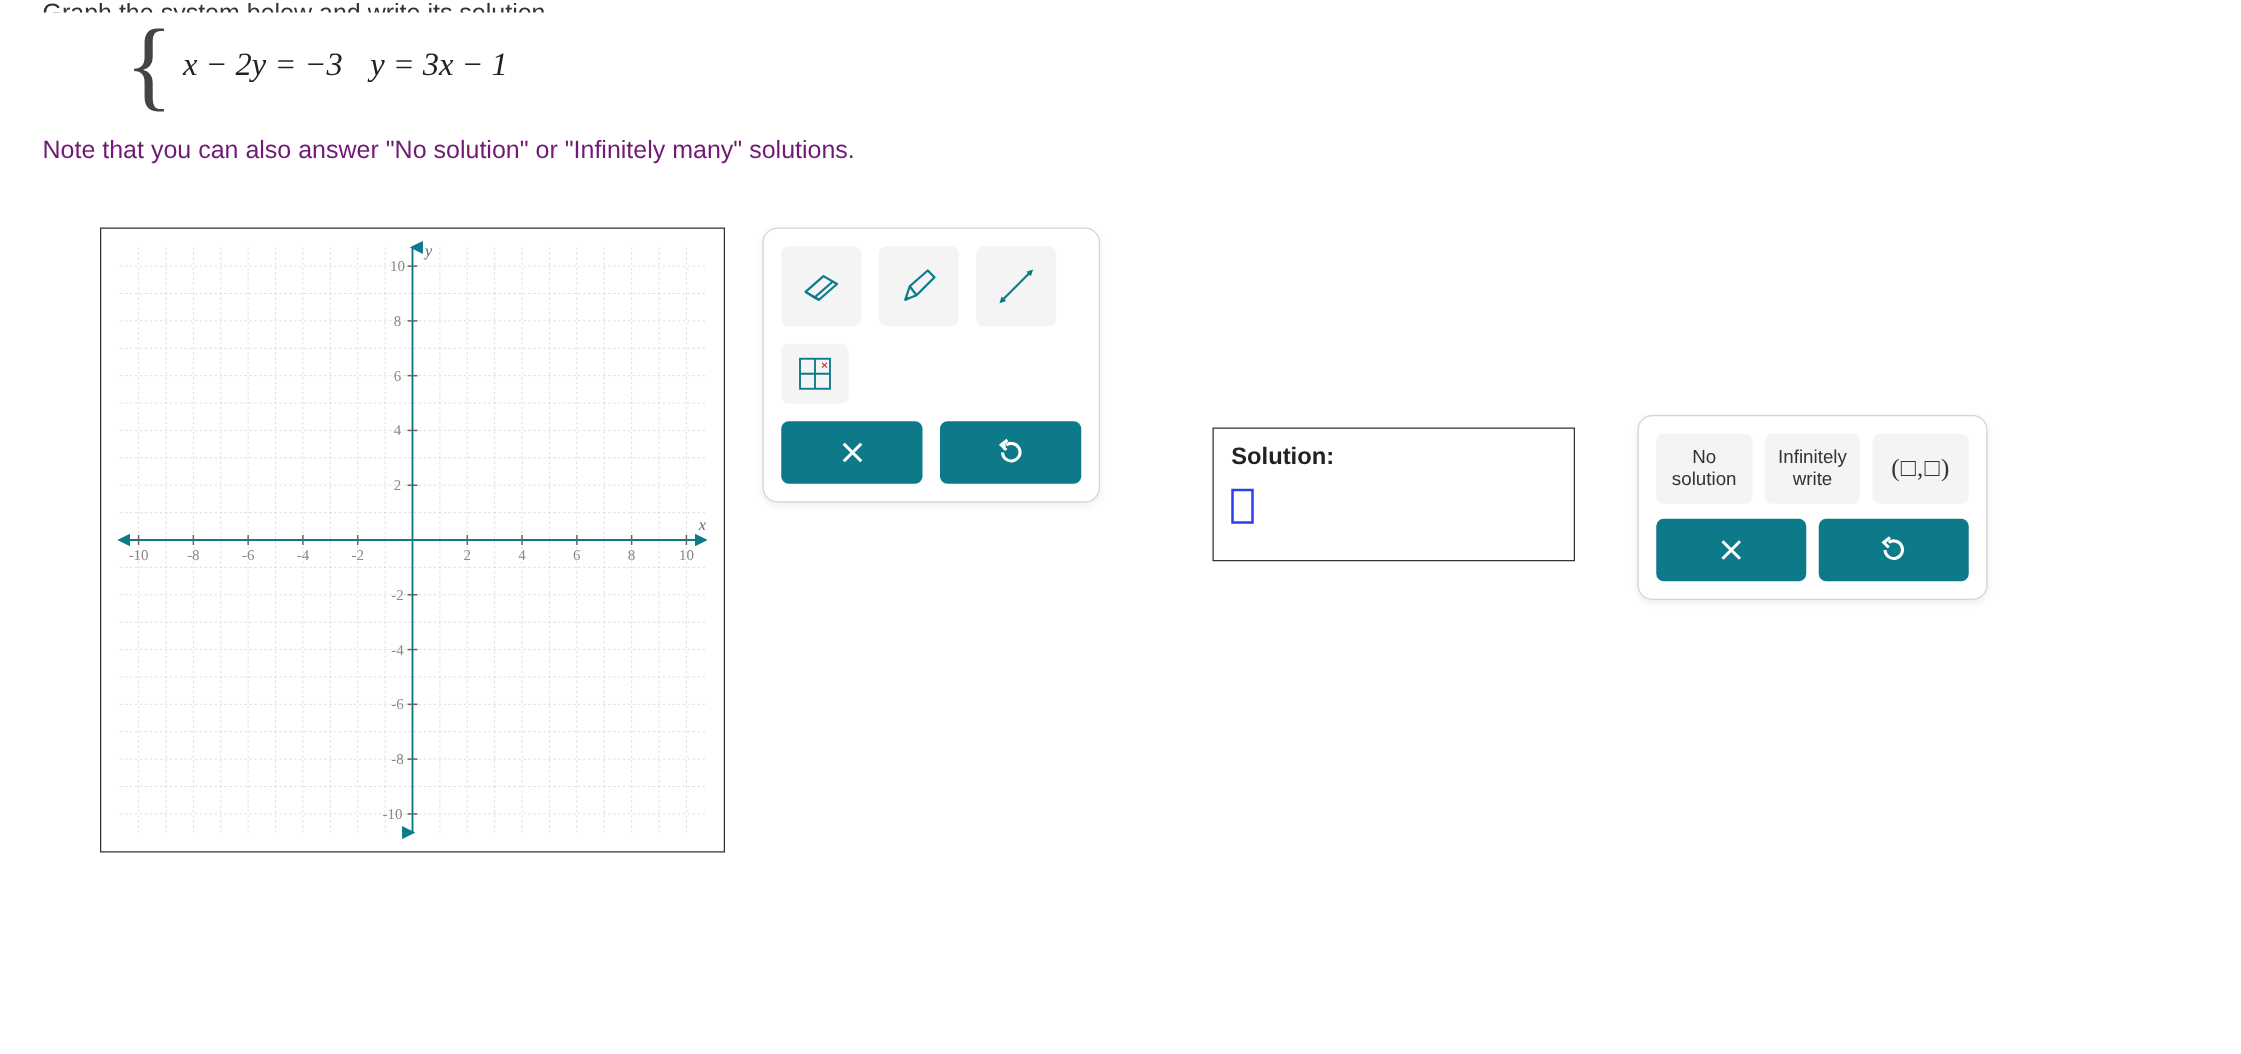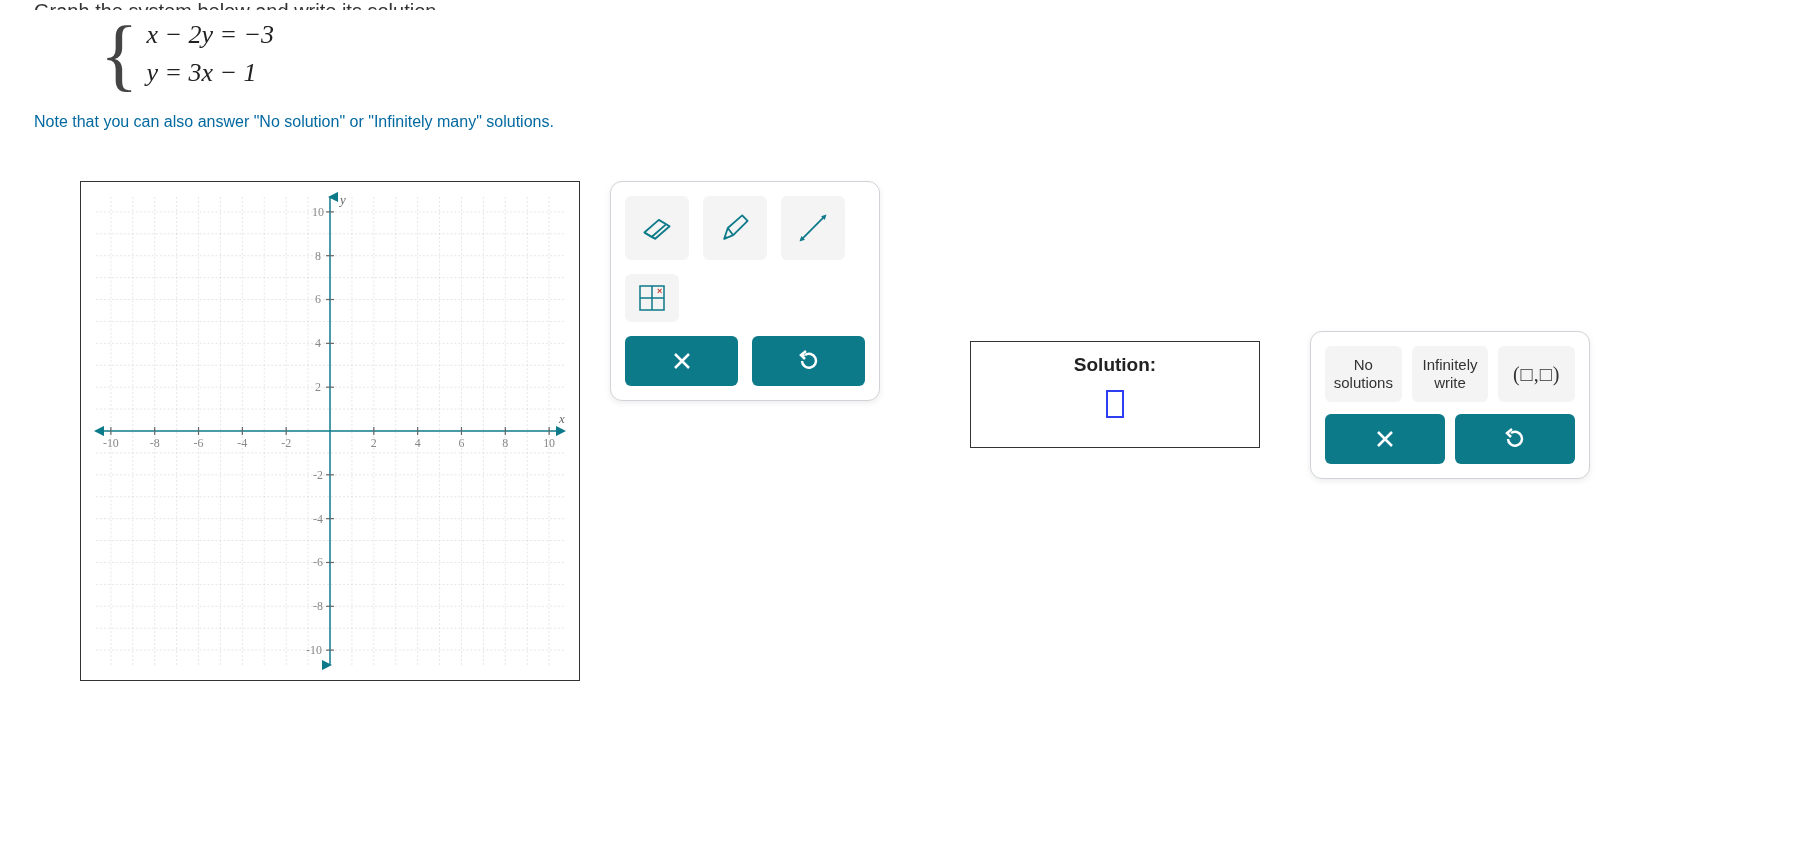--- a/index.html
+++ b/index.html
@@ -27,25 +27,25 @@
     font-style: italic;
   }
   .brace {
     font-size: 80px;
     font-style: normal;
     line-height: 0.8;
     margin-right: 8px;
     color: #444;
     font-family: serif;
   }
-  .eq-lines { display: flex; flex-direction: column; gap: 8px; }
+  .eq-lines { display: flex; flex-direction: row; gap: 22px; }
   .note {
-    font-size: 16px;
+    font-size: 20px;
     margin: 25px 0 50px 24px;
-    color: #0369a1;
+    color: #701a75;
   }
   .work-area {
     display: flex;
     align-items: flex-start;
     gap: 30px;
     margin-left: 70px;
   }
   .graph-box {
     width: 500px;
     height: 500px;
@@ -86,21 +86,20 @@
     font-size: 22px;
   }
   .action-btn svg { width: 24px; height: 24px; stroke: #fff; fill: none; stroke-width: 2.5; }
 
   .solution-box {
     width: 290px;
     border: 1.5px solid #333;
     padding: 12px 14px 24px 14px;
     margin-left: 60px;
     margin-top: 160px;
-    text-align: center;
   }
   .solution-box .label {
     font-weight: bold;
     font-size: 19px;
     margin-bottom: 14px;
   }
   .input-box {
     width: 18px; height: 28px;
     border: 2px solid #2c3ef0;
     display: inline-block;
@@ -315,21 +314,21 @@
 
   <div class="solution-box">
     <div class="label">Solution:</div>
     <span class="input-box"></span>
   </div>
 
   <div class="panel answer-panel">
     <div class="ans-row">
       <div class="ans-btn">
         <span style="white-space:pre-line;">No
-solutions</span>
+solution</span>
       </div>
       <div class="ans-btn">
         <span style="white-space:pre-line;">Infinitely
 write</span>
       </div>
       <div class="ans-btn pair">
         <span>(□,□)</span>
       </div>
     </div>
     <div class="ans-row">

